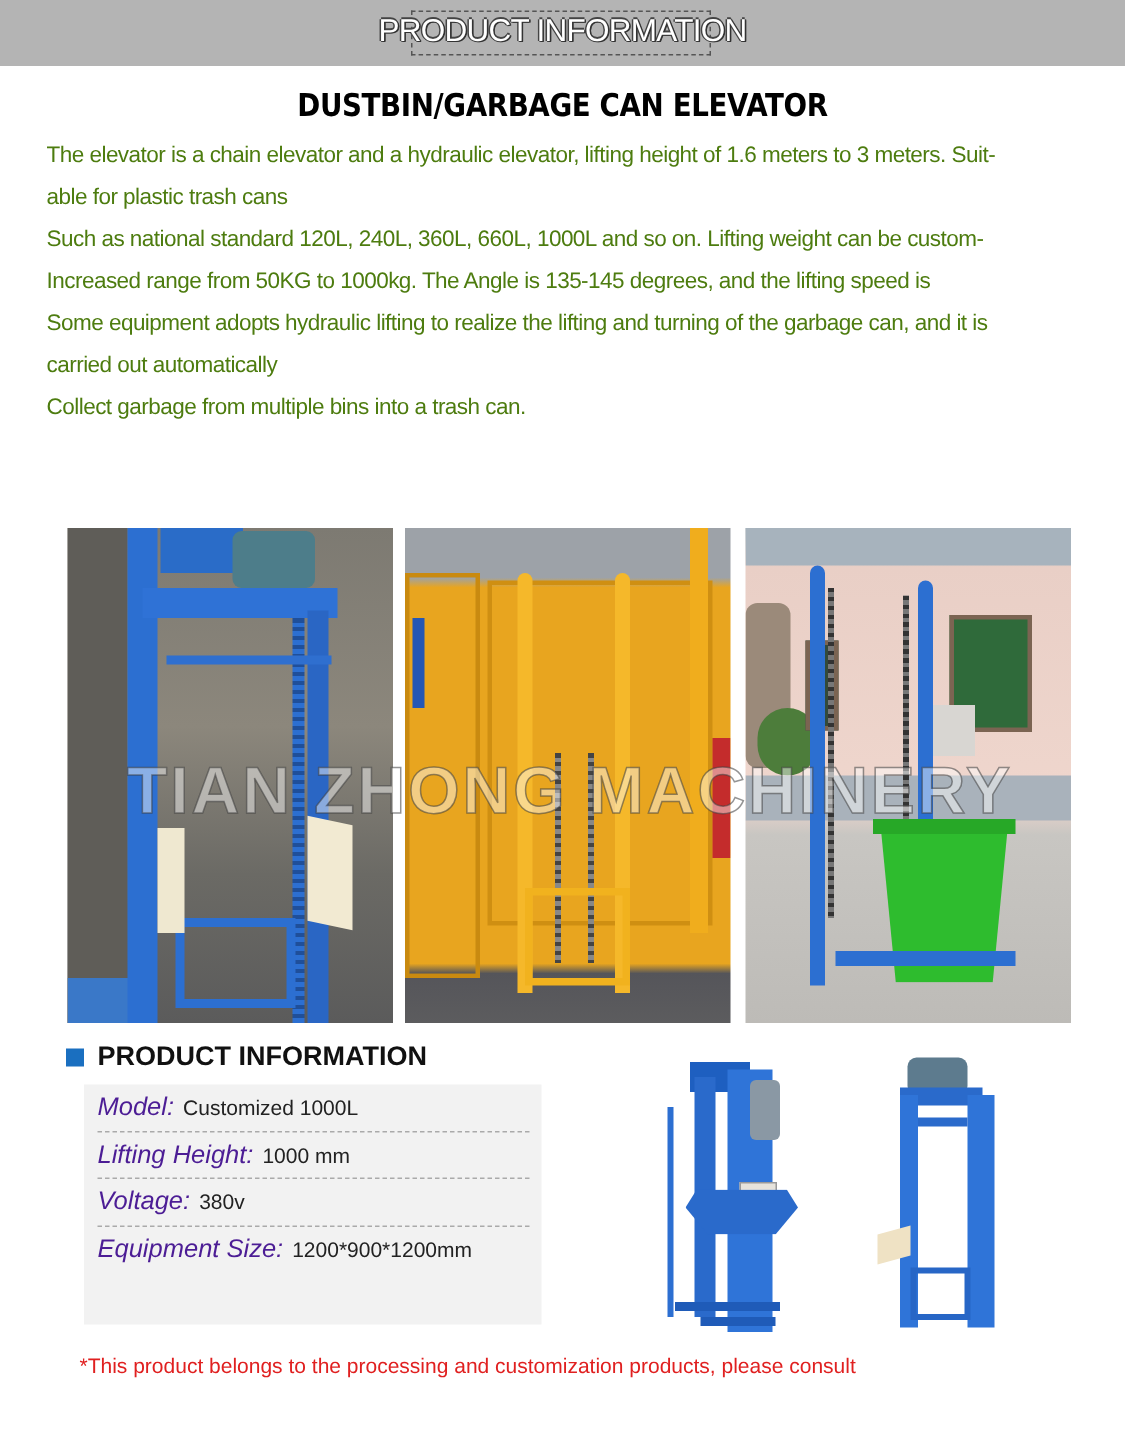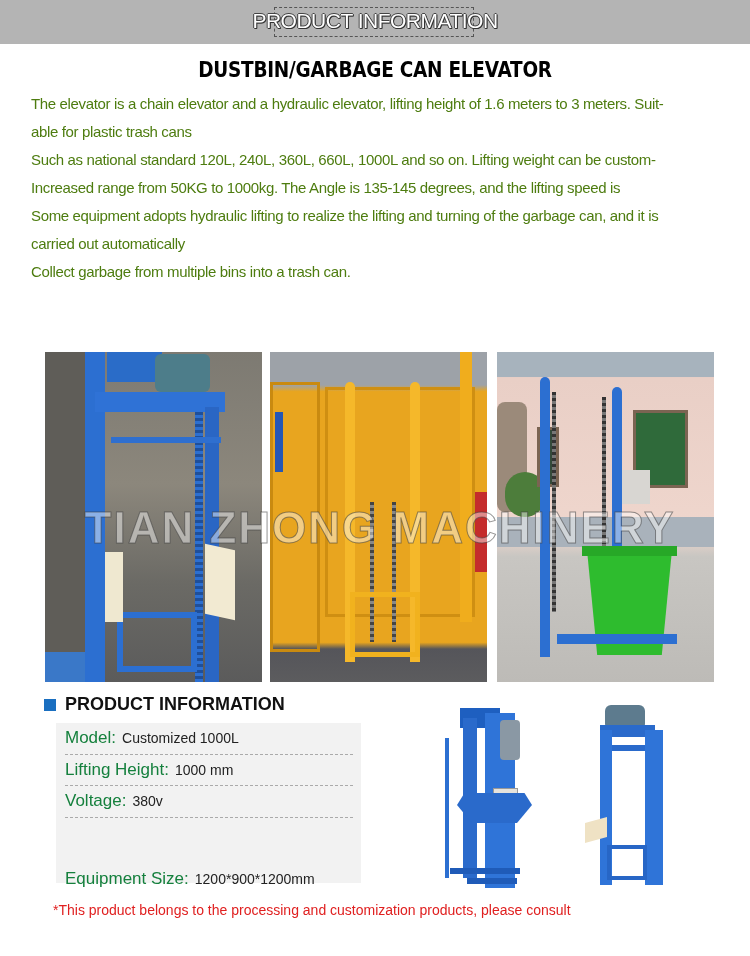--- a/index.html
+++ b/index.html
@@ -51,22 +51,22 @@
     .info-square { width: 12px; height: 12px; background: #1a6fc0; margin-right: 9px; }
     .info-title { font-size: 18px; font-weight: bold; color: #111; letter-spacing: 0px; }
     .spec-box {
       position: absolute; left: 56px; top: 723px; width: 305px; height: 160px;
       background: #f2f2f2; padding: 0 8px 0 9px;
     }
     .spec-row {
       height: 31.5px; display: flex; align-items: center;
       border-bottom: 1px dashed #aaa; margin-right: 0;
     }
-    .spec-row:last-child { border-bottom: none; margin-top: 46px; }
-    .spec-label { font-size: 17px; color: #15803d; margin-right: 6px; }
+    .spec-row:last-child { border-bottom: none; }
+    .spec-label { font-size: 17px; color: #4c1d95; margin-right: 6px; font-style: italic; }
     .spec-value { font-size: 14px; color: #222; }
     .machine { position: absolute; }
     .note {
       position: absolute; left: 53px; top: 897px; font-size: 14px; color: #e02020; line-height: 26px;
     }
     .note .l2 { padding-left: 9px; }
   </style>
 </head>
 <body>
 

